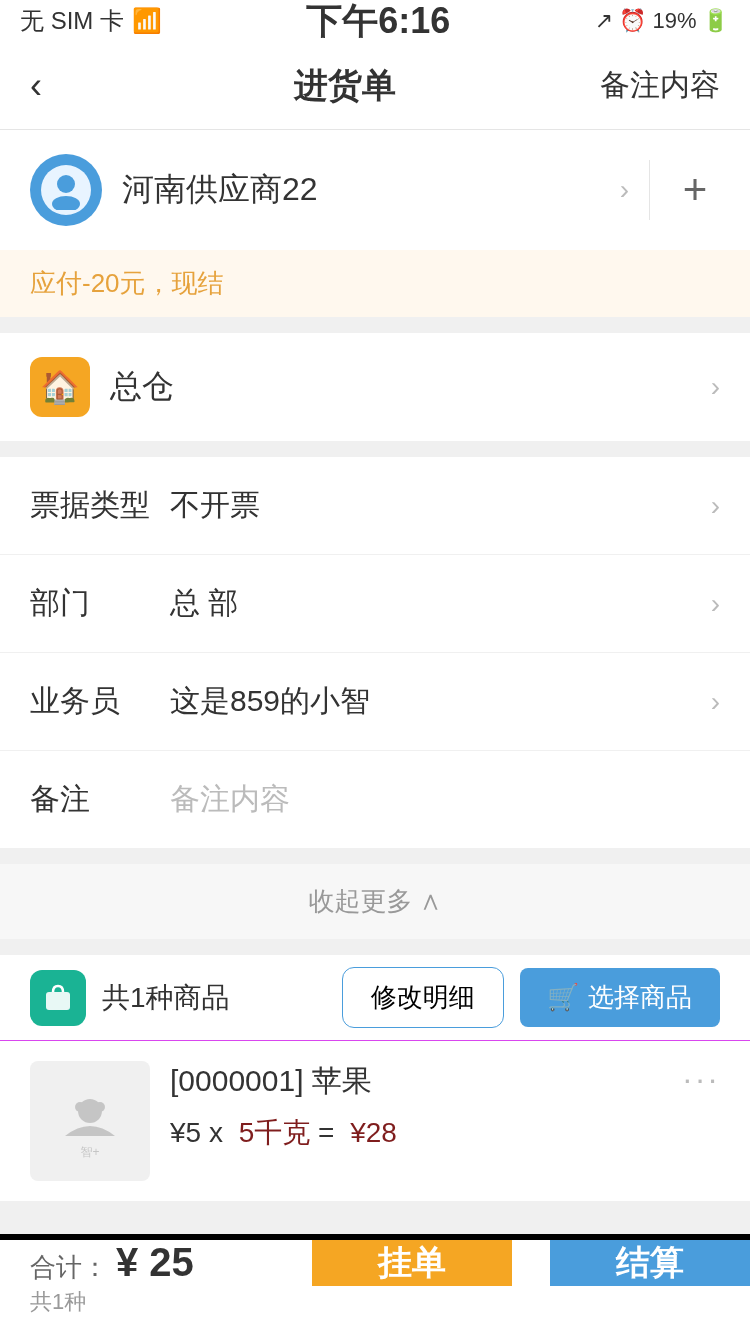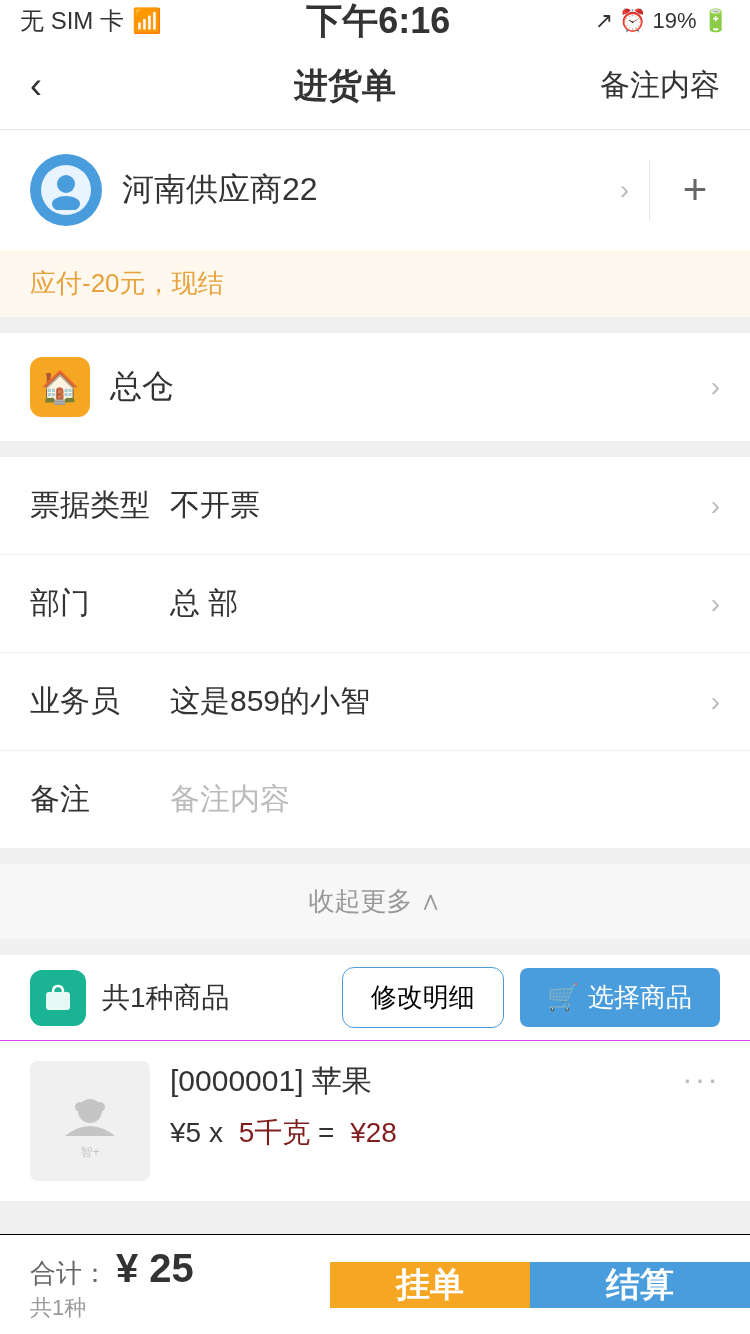--- a/index.html
+++ b/index.html
@@ -278,23 +278,24 @@
       cursor: pointer;
     }
 
     
     .bottom-bar {
       position: fixed;
       bottom: 0;
       width: 750px;
       height: 100px;
       display: flex;
-      align-items: center;
-      background: #fff;
-      border-top: 1px solid #000000;
+      align-items: flex-start;
+      background: #fff;
+      border-top: 6px solid #000000;
+      gap: 38px;
     }
     .total-section {
       flex: 1;
       display: flex;
       flex-direction: column;
       justify-content: center;
       padding: 0 30px;
     }
     .total-row {
       display: flex;
@@ -315,21 +316,21 @@
       display: flex;
       align-items: center;
       justify-content: center;
     }
     .btn-checkout {
       background: #4a9ddc;
       color: #fff;
       font-size: 34px;
       font-weight: 600;
       border: none;
-      width: 220px;
+      width: 200px;
       cursor: pointer;
       display: flex;
       align-items: center;
       justify-content: center;
     }
 
     
     .bottom-spacer { height: 100px; }
   </style>
 </head>

